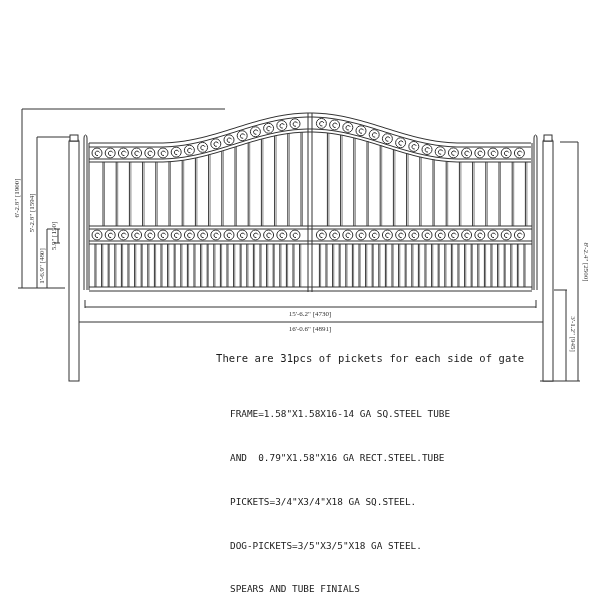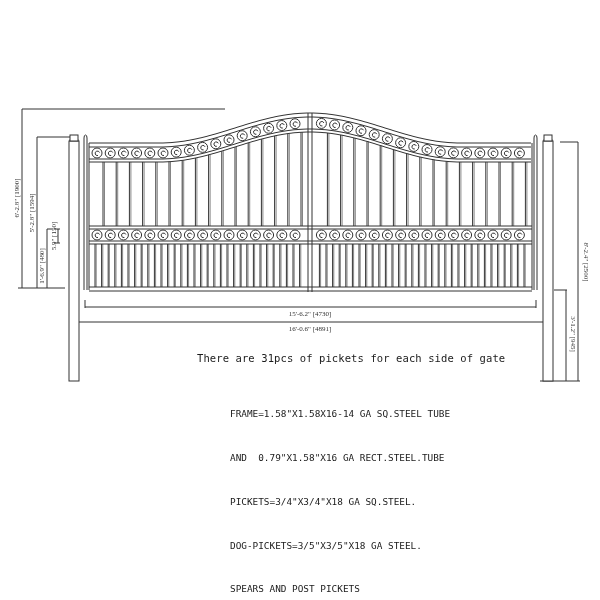--- a/index.html
+++ b/index.html
@@ -1,20 +1,20 @@
 <!DOCTYPE html>
 <html><head>
 <meta charset="utf-8">
 <style>
   html, body { margin:0; padding:0; background:#ffffff; }
   body { width:600px; height:600px; position:relative; overflow:hidden; font-family:"DejaVu Sans Mono", monospace; color:#222; }
   #drawing { position:absolute; left:0; top:0; width:600px; height:600px; }
   .dim-label { font-family:"Liberation Serif", serif; font-size:7px; fill:#333; }
   .note { position:absolute; font-family:"DejaVu Sans Mono", monospace; color:#1a1a1a; white-space:pre; }
-  #picket-note { left:197px; top:352px; font-size:10.5px; letter-spacing:0.1px; }
+  #picket-note { left:216px; top:352px; font-size:10.5px; letter-spacing:0.1px; }
   #specs { left:230px; top:378px; font-size:9.4px; line-height:14.6px; }
   .spec-line { display:block; }
 </style>
 </head>
 <body>
 
 <svg id="drawing" viewBox="0 0 600 600" xmlns="http://www.w3.org/2000/svg">
   <g id="static" stroke="#333" fill="none" stroke-width="1">
 
     <g>
@@ -539,17 +539,17 @@
     </g>
 </svg>
 
 <div id="picket-note" class="note">There are 31pcs of pickets for each side of gate</div>
 
 <div id="specs" class="note">
   <span class="spec-line">FRAME=1.58"X1.58X16-14 GA SQ.STEEL TUBE</span>
   <span class="spec-line">AND  0.79"X1.58"X16 GA RECT.STEEL.TUBE</span>
   <span class="spec-line">PICKETS=3/4"X3/4"X18 GA SQ.STEEL.</span>
   <span class="spec-line">DOG-PICKETS=3/5"X3/5"X18 GA STEEL.</span>
-  <span class="spec-line">SPEARS AND POST PICKETS</span>
+  <span class="spec-line">SPEARS AND TUBE FINIALS</span>
   
   
   
 </div>
 
 </body></html>

